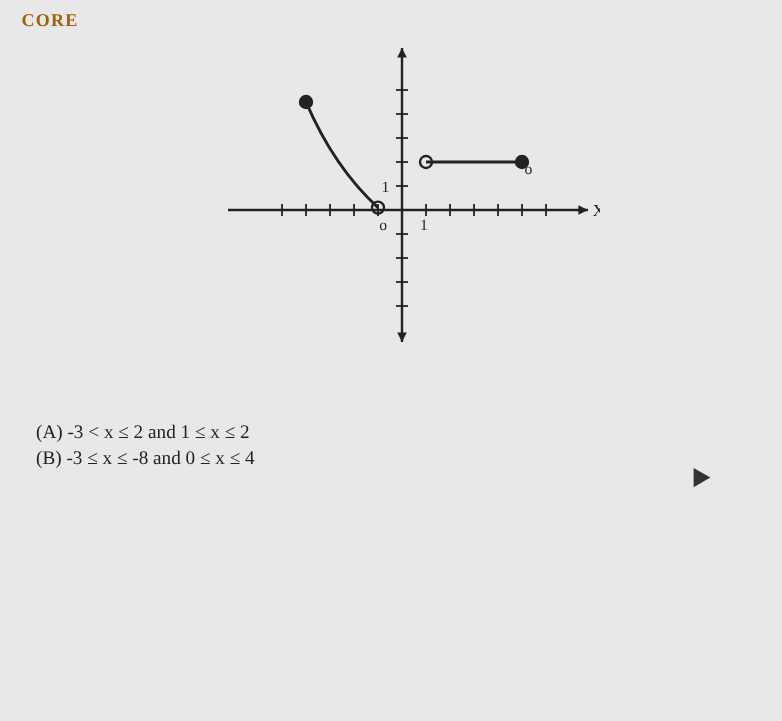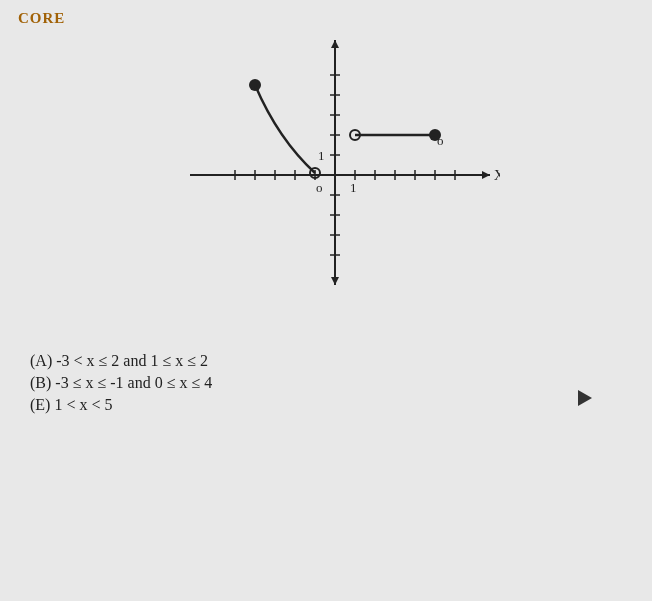--- a/index.html
+++ b/index.html
@@ -126,17 +126,16 @@
 
     <circle cx="255" cy="105" r="6" fill="#222"></circle>
 
     <line x1="175" y1="105" x2="255" y2="105" stroke="#222" stroke-width="2.5"></line>
 
   </svg>
 </div>
 
 <div id="answers">
   <div class="answer-item">(A) -3 &lt; x ≤ 2 and 1 ≤ x ≤ 2</div>
-  <div class="answer-item">(B) -3 ≤ x ≤ -1 and 0 ≤ x ≤ 4</div>
-  <div class="answer-item">(E) 1 &lt; x &lt; 5</div>
+  <div class="answer-item">(B) -3 ≤ x ≤ -8 and 0 ≤ x ≤ 4</div>
 </div>
 
 <div class="cursor"></div>
 
 </body></html>

